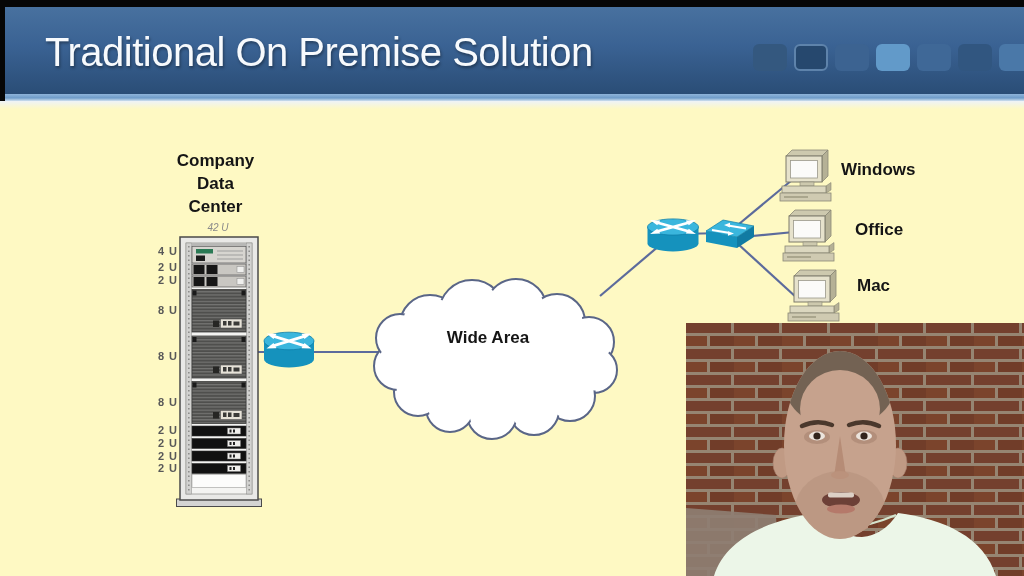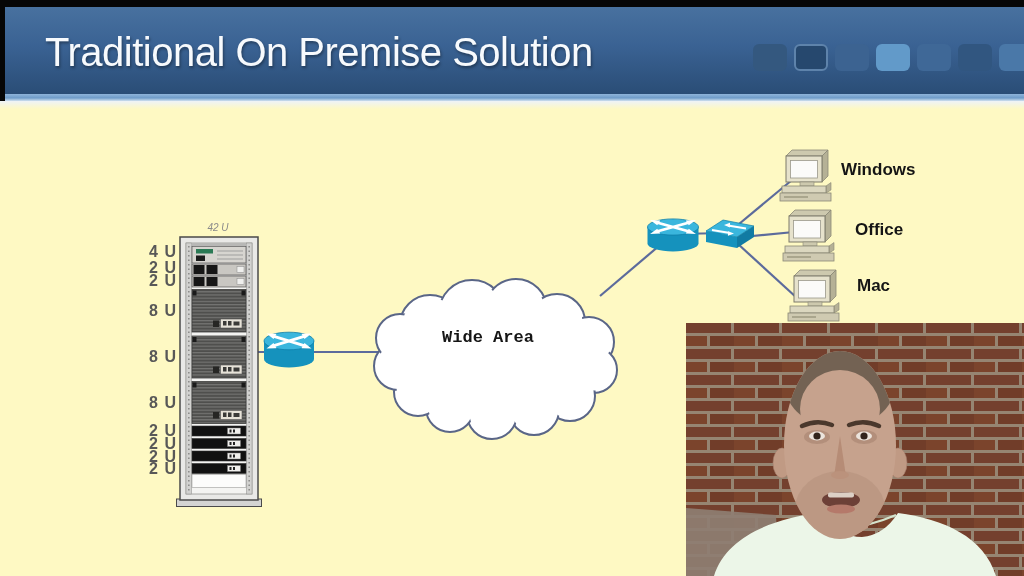--- a/index.html
+++ b/index.html
@@ -27,27 +27,27 @@
     position:absolute;left:0;top:101px;width:1024px;height:8px;
     background:linear-gradient(180deg,#eef3f8,rgba(251,250,251,0));
   }
   .squares-row{position:absolute;left:753px;top:37px;height:27px;display:flex;gap:7px;}
   .decor-square{width:34px;height:27px;border-radius:6px;flex:0 0 auto;}
   .decor-square.outlined{border:2px solid #5e83ab;box-sizing:border-box;}
   
   .lbl{position:absolute;color:#151515;font-weight:bold;font-size:17px;}
   .lbl .ln{display:block;}
   .dc-label{left:148px;top:149px;width:135px;text-align:center;line-height:23px;}
-  .wan-label{left:408px;top:324px;width:160px;text-align:center;line-height:27px;font-family:Liberation Mono, monospace;}
+  .wan-label{left:408px;top:324px;width:160px;text-align:center;line-height:27px;}
   .branch-label{left:658px;top:164px;width:92px;text-align:center;line-height:23px;}
   .client-label{white-space:nowrap;}
   .rack-cap{position:absolute;left:190px;top:222px;width:56px;text-align:center;
     font-size:10px;color:#8a8a8a;font-style:italic;}
-  .ulabel{position:absolute;left:148px;width:30px;text-align:center;
-    font-size:16px;font-weight:bold;color:#585858;letter-spacing:1px;line-height:11px;}
+  .ulabel{position:absolute;left:148px;width:30px;text-align:right;
+    font-size:11px;font-weight:bold;color:#585858;letter-spacing:1px;line-height:11px;}
   
   .diagram-svg{position:absolute;left:0;top:0;width:1024px;height:576px;}
   
   .webcam{position:absolute;left:686px;top:323px;width:338px;height:253px;overflow:hidden;}
   .webcam svg{display:block;}
 </style>
 </head>
 <body>
 
 <div class="stage">
@@ -239,20 +239,25 @@
       <span class="decor-square" style="background: rgb(98, 154, 201);"></span>
       <span class="decor-square" style="background: rgb(63, 104, 151);"></span>
       <span class="decor-square" style="background: rgb(49, 86, 128);"></span>
       <span class="decor-square" style="background: rgb(74, 120, 168);"></span>
     </div>
   </div>
   <div class="left-bar"></div>
   <div class="header-gloss"></div>
   <div class="header-fade"></div>
 
+  <div class="lbl dc-label">
+    <span class="ln">Company</span>
+    <span class="ln">Data</span>
+    <span class="ln">Center</span>
+  </div>
   <div class="rack-cap">42 U</div>
 
   <div class="ulabel" style="top:246px">4 U</div>
   <div class="ulabel" style="top:262px">2 U</div>
   <div class="ulabel" style="top:275px">2 U</div>
   <div class="ulabel" style="top:305px">8 U</div>
   <div class="ulabel" style="top:351px">8 U</div>
   <div class="ulabel" style="top:397px">8 U</div>
   <div class="ulabel" style="top:425px">2 U</div>
   <div class="ulabel" style="top:438px">2 U</div>

